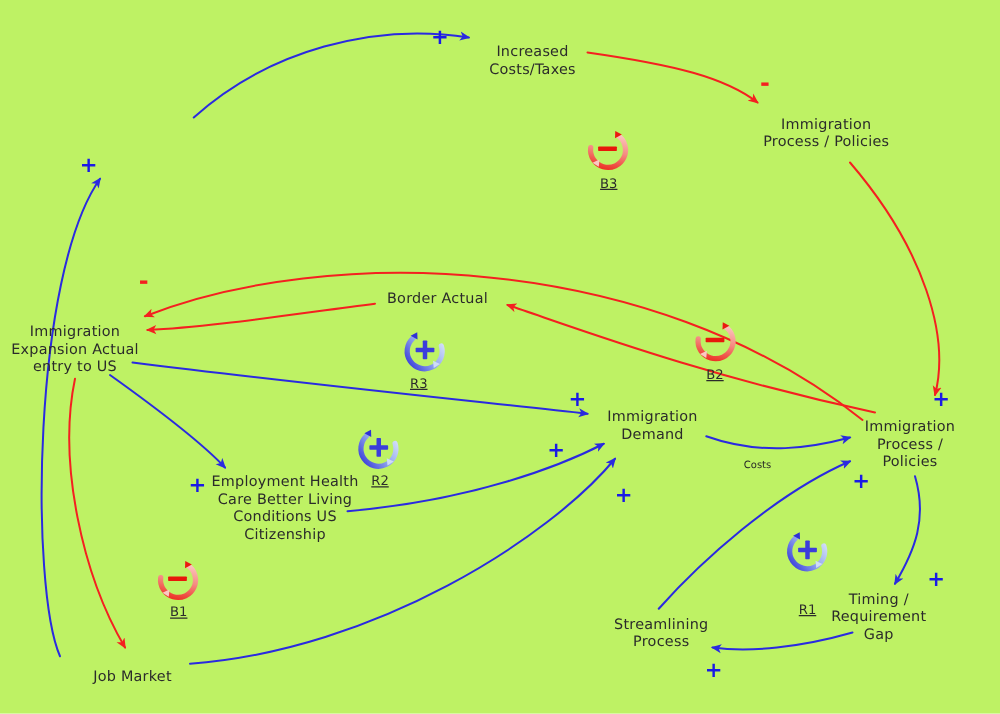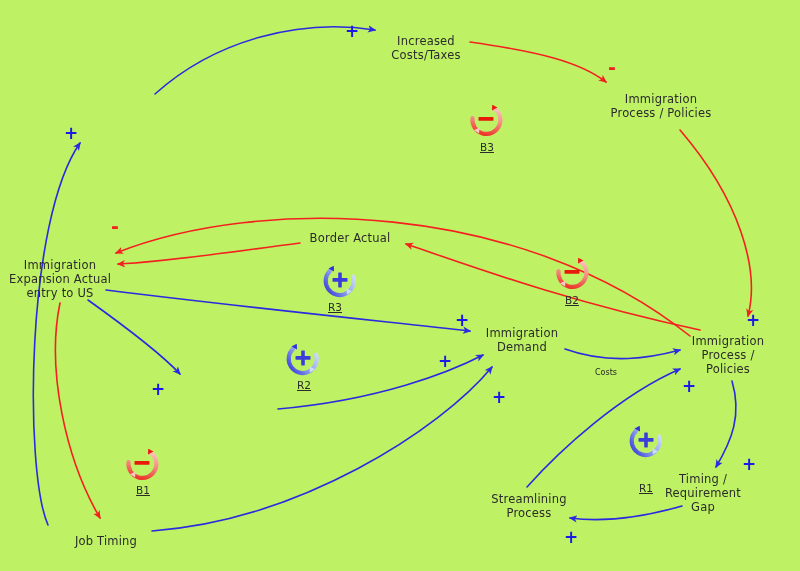--- a/index.html
+++ b/index.html
@@ -123,25 +123,29 @@
   <div class="node-label" style="left:661px; top:106px;">Immigration
 Process / Policies</div>
   <div class="node-label" style="left:350px; top:238px;">Border Actual</div>
   <div class="node-label" style="left:60px; top:279px;">Immigration
 Expansion Actual
 entry to US</div>
   <div class="node-label" style="left:522px; top:340px;">Immigration
 Demand</div>
   <div class="node-label" style="left:728px; top:355px;">Immigration
 Process / Policies</div>
+  <div class="node-label" style="left:228px; top:406px;">Employment Health
+Care Better Living
+Conditions US
+Citizenship</div>
   <div class="node-label" style="left:529px; top:506px;">Streamlining
 Process</div>
   <div class="node-label" style="left:703px; top:493px;">Timing /
 Requirement Gap</div>
-  <div class="node-label" style="left:106px; top:541px;">Job Timing</div>
+  <div class="node-label" style="left:106px; top:541px;">Job Market</div>
 
   <div class="polarity plus" style="left:352px; top:31px;">+</div>
   <div class="polarity minus" style="left:612px; top:67px;">-</div>
   <div class="polarity plus" style="left:71px; top:133px;">+</div>
   <div class="polarity minus" style="left:115px; top:226px;">-</div>
   <div class="polarity plus" style="left:462px; top:320px;">+</div>
   <div class="polarity plus" style="left:753px; top:320px;">+</div>
   <div class="polarity plus" style="left:445px; top:361px;">+</div>
   <div class="polarity plus" style="left:689px; top:386px;">+</div>
   <div class="polarity plus" style="left:158px; top:389px;">+</div>

